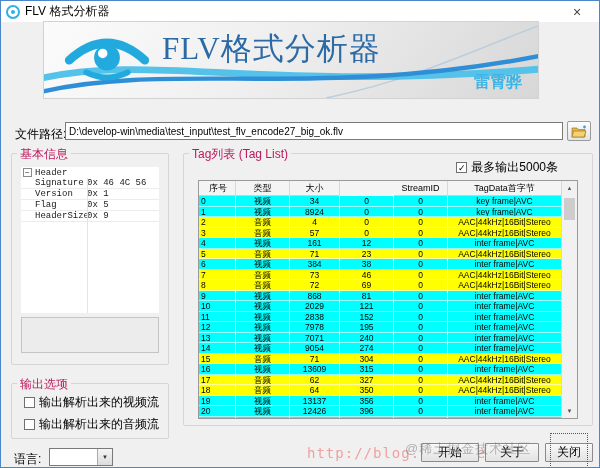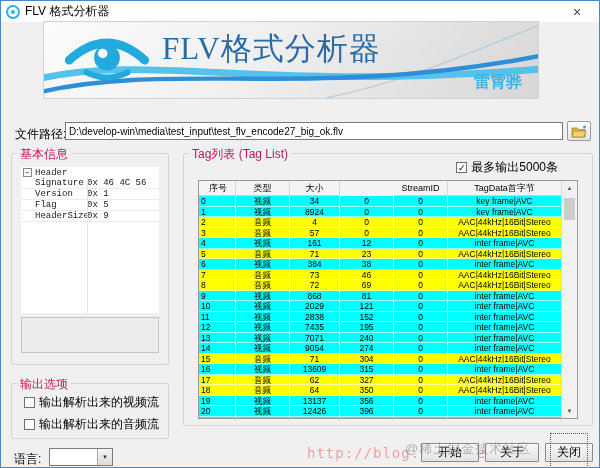--- a/index.html
+++ b/index.html
@@ -251,21 +251,21 @@
             <div class="tcell c0">11</div>
             <div class="tcell c1">视频</div>
             <div class="tcell c2">2838</div>
             <div class="tcell c3">152</div>
             <div class="tcell c4">0</div>
             <div class="tcell c5">inter frame|AVC</div>
           </div>
           <div class="trow video">
             <div class="tcell c0">12</div>
             <div class="tcell c1">视频</div>
-            <div class="tcell c2">7435</div>
+            <div class="tcell c2">7978</div>
             <div class="tcell c3">195</div>
             <div class="tcell c4">0</div>
             <div class="tcell c5">inter frame|AVC</div>
           </div>
           <div class="trow video">
             <div class="tcell c0">13</div>
             <div class="tcell c1">视频</div>
             <div class="tcell c2">7071</div>
             <div class="tcell c3">240</div>
             <div class="tcell c4">0</div>

